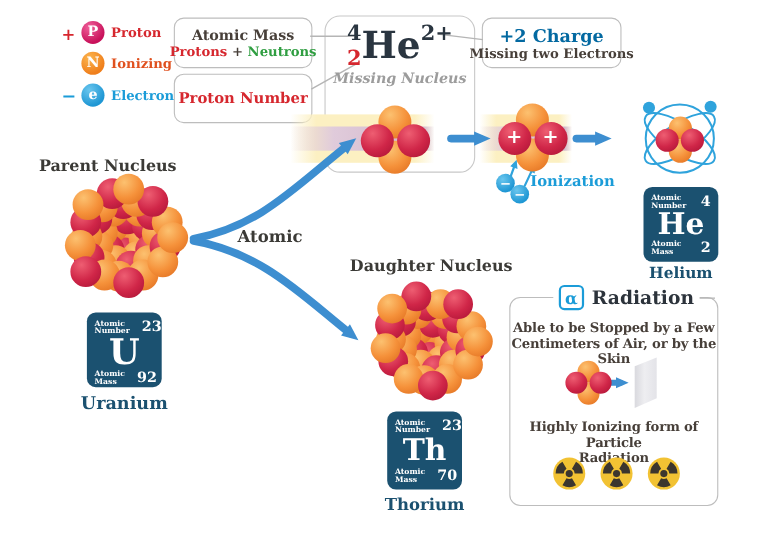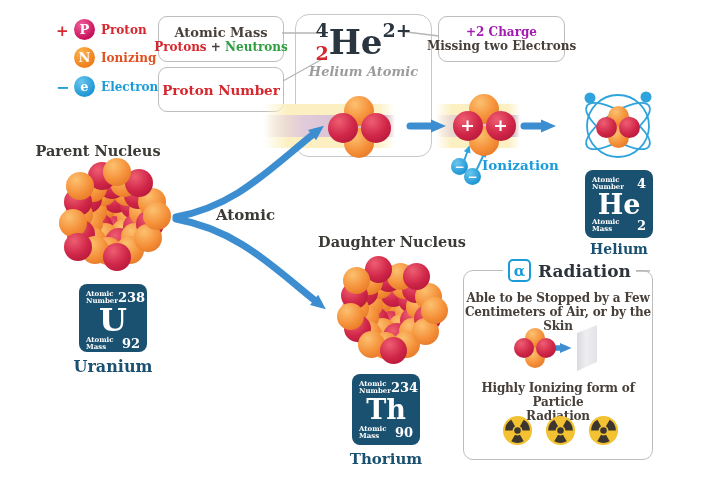--- a/index.html
+++ b/index.html
@@ -34,21 +34,21 @@
   .sphlayer{position:absolute;left:0;top:0;width:713px;height:487px;z-index:4;pointer-events:none;}
   .sph{position:absolute;border-radius:50%;color:#fff;display:flex;align-items:center;justify-content:center;line-height:1;}
   .sph.red{background:radial-gradient(circle at 36% 28%,#ee5e72,#d02648 52%,#ab1335 96%);}
   .sph.orn{background:radial-gradient(circle at 36% 28%,#fcc170,#f5913a 52%,#df6d1e 96%);}
   .electron{position:absolute;width:17px;height:17px;border-radius:50%;z-index:4;font-size:12px;
          background:radial-gradient(circle at 35% 30%,#6ac6ee,#1f97d4 70%);
          color:#fff;display:flex;align-items:center;justify-content:center;}
   
   .tile{position:absolute;background:#1b5170;border-radius:8px;color:#fff;display:flex;flex-direction:column;
         justify-content:space-between;padding:6px 7px;box-sizing:border-box;z-index:2;}
-  .trow{display:flex;justify-content:space-between;align-items:center;line-height:1;}
+  .trow{display:flex;justify-content:space-between;align-items:center;line-height:1;gap:11px;}
   .tlab{font-size:7px;}
   .tval{font-size:13px;}
   .tsym{text-align:center;line-height:1;}
   .tname{position:absolute;text-align:center;z-index:4;color:#1b5170;}
   
   .notation{position:absolute;left:295px;top:21px;width:137px;display:flex;justify-content:center;z-index:4;color:#2a3540;}
   .nstack{display:flex;flex-direction:column;align-items:flex-end;justify-content:space-between;height:42px;font-size:19px;line-height:1;}
   .nsym{font-size:34px;line-height:42px;}
   .ncharge{font-size:19px;line-height:1;margin-top:0;}
   
@@ -96,35 +96,35 @@
       <span>+</span>
       <span class="t-green">Neutrons</span>
     </div>
   </div>
 
   <div class="obox" style="left:158px;top:67px;width:126px;height:45px">
     <div class="nw t-red" style="font-size:13.5px">Proton Number</div>
   </div>
 
   <div class="obox" style="left:438px;top:16px;width:127px;height:46px">
-    <div class="nw" style="font-size:12px;color:#a21caf">+2 Charge</div>
+    <div class="nw" style="font-size:16px;color:#0369a1">+2 Charge</div>
     <div class="nw" style="font-size:12px;color:#473f39">Missing two Electrons</div>
   </div>
 
   <div class="bigbox" style="left:295px;top:14px;width:137px;height:143px"></div>
 
   <div class="notation">
     <span class="nstack">
       <span>4</span>
       <span class="t-red">2</span>
     </span>
     <span class="nsym">He</span>
     <span class="ncharge">2+</span>
   </div>
-  <div class="lbl t-gray tc" style="left:295px;top:64px;width:137px;font-size:13px">Helium Atomic</div>
+  <div class="lbl t-gray tc" style="left:295px;top:64px;width:137px;font-size:13px">Missing Nucleus</div>
 
   <div class="beam" style="left:264px;top:104px;width:131px"></div>
   <div class="beam" style="left:436px;top:104px;width:84px"></div>
 
   <svg class="ovl" width="713" height="487" viewBox="0 0 713 487">
     <defs>
       <marker id="ahB" viewBox="0 0 18 18" refX="6" refY="9" markerWidth="18" markerHeight="18" orient="auto" markerUnits="userSpaceOnUse">
         <path d="M1 2.5 L16 9 L1 15.5 Z" fill="#3d8ed0"></path>
       </marker>
       <marker id="ahM" viewBox="0 0 14 14" refX="5" refY="7" markerWidth="14" markerHeight="14" orient="auto" markerUnits="userSpaceOnUse">
@@ -280,21 +280,21 @@
     </div>
 
   <div class="tile" style="left:352px;top:374px;width:68px;height:71px">
     <div class="trow">
         <span class="tlab">Atomic Number</span>
         <span class="tval">234</span>
       </div>
     <div class="tsym" style="font-size:27px">Th</div>
     <div class="trow">
         <span class="tlab">Atomic Mass</span>
-        <span class="tval">90</span>
+        <span class="tval">70</span>
       </div>
   </div>
   <div class="tname" style="left:322px;top:450px;width:128px;font-size:15px">Thorium</div>
 
   <div class="electron" style="left:451px;top:158px">−</div>
   <div class="electron" style="left:464px;top:168px">−</div>
   <div class="lbl t-blue nw" style="left:482px;top:157px;font-size:13.5px">Ionization</div>
 
   <div class="sphlayer">
       <div class="sph orn" style="left: 607.5px; top: 105.58px; width: 21px; height: 21px; font-size: 12.18px;"></div>

